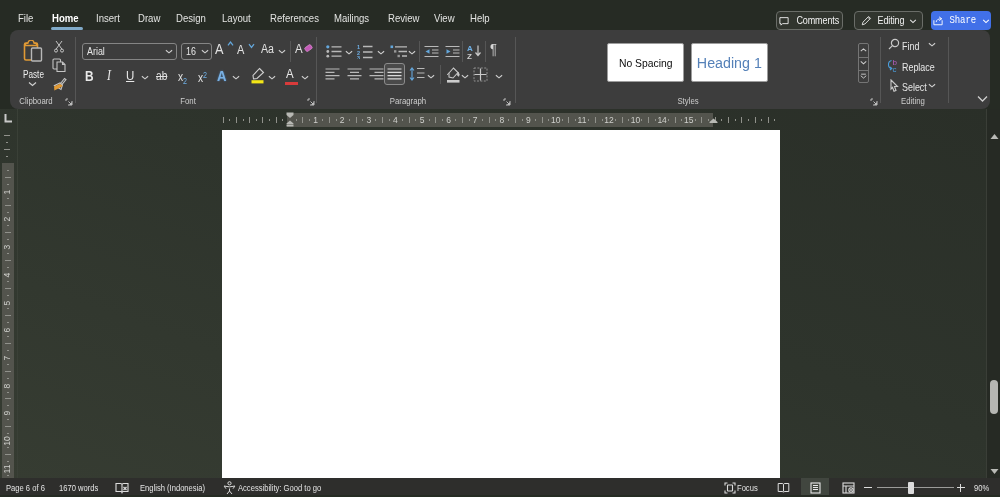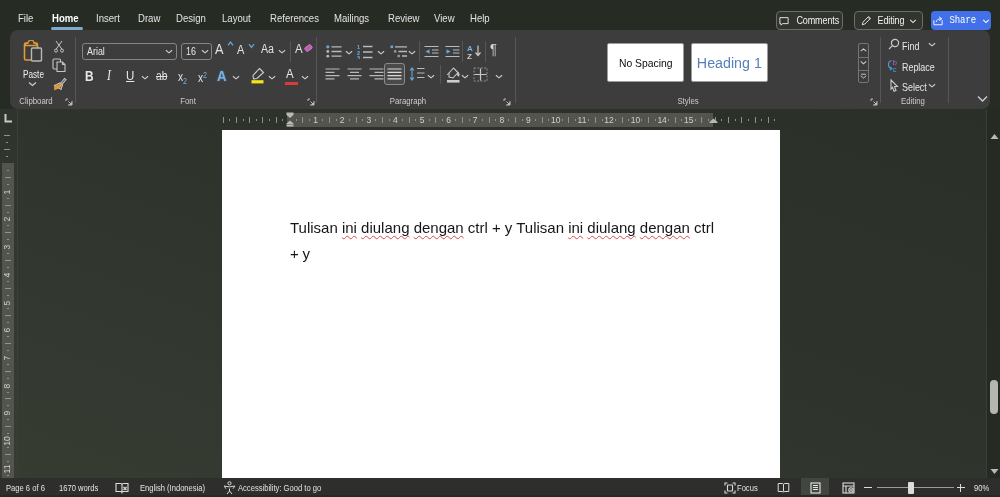--- a/index.html
+++ b/index.html
@@ -472,21 +472,20 @@
 <div class="rnum" style="left:1px;top:327.0px;width:12px;text-align:center;transform:rotate(-90deg);">10</div>
 <div class="tick" style="left:6.5px;top:337.9px;width:2px;height:1px;"></div>
 <div class="tick" style="left:4.5px;top:344.8px;width:6px;height:1px;"></div>
 <div class="tick" style="left:6.5px;top:351.8px;width:2px;height:1px;"></div>
 <div class="rnum" style="left:1px;top:354.7px;width:12px;text-align:center;transform:rotate(-90deg);">11</div>
 <div class="tick" style="left:6.5px;top:365.6px;width:2px;height:1px;"></div>
     </div>
     <svg class="abs" style="left:4px;top:5px;" width="8" height="9" viewBox="0 0 8 9">
       <path d="M1.5 0 v7.5 h6.5" fill="none" stroke="#c9c9c9" stroke-width="2"></path>
     </svg>
-  <div id="dpar2" style="top:106px;">Tulisan <span class="sq">ini</span> <span class="sq">diulang</span> <span class="sq">dengan</span> ctrl + y Tulisan <span class="sq">ini</span> <span class="sq">diulang</span> <span class="sq">dengan</span> ctrl + y</div>
   <div id="vscroll">
     <svg style="position:absolute;left:3px;top:24px;" width="9" height="7" viewBox="0 0 9 7">
         <path d="M4.5 1 L8.5 6 H0.5 Z" fill="#b9bab6"></path>
       </svg>
     <div id="vthumb"></div>
     <svg style="position:absolute;left:3px;top:359px;" width="9" height="7" viewBox="0 0 9 7">
         <path d="M4.5 6 L8.5 1 H0.5 Z" fill="#b9bab6"></path>
       </svg>
   </div>
 </div>

